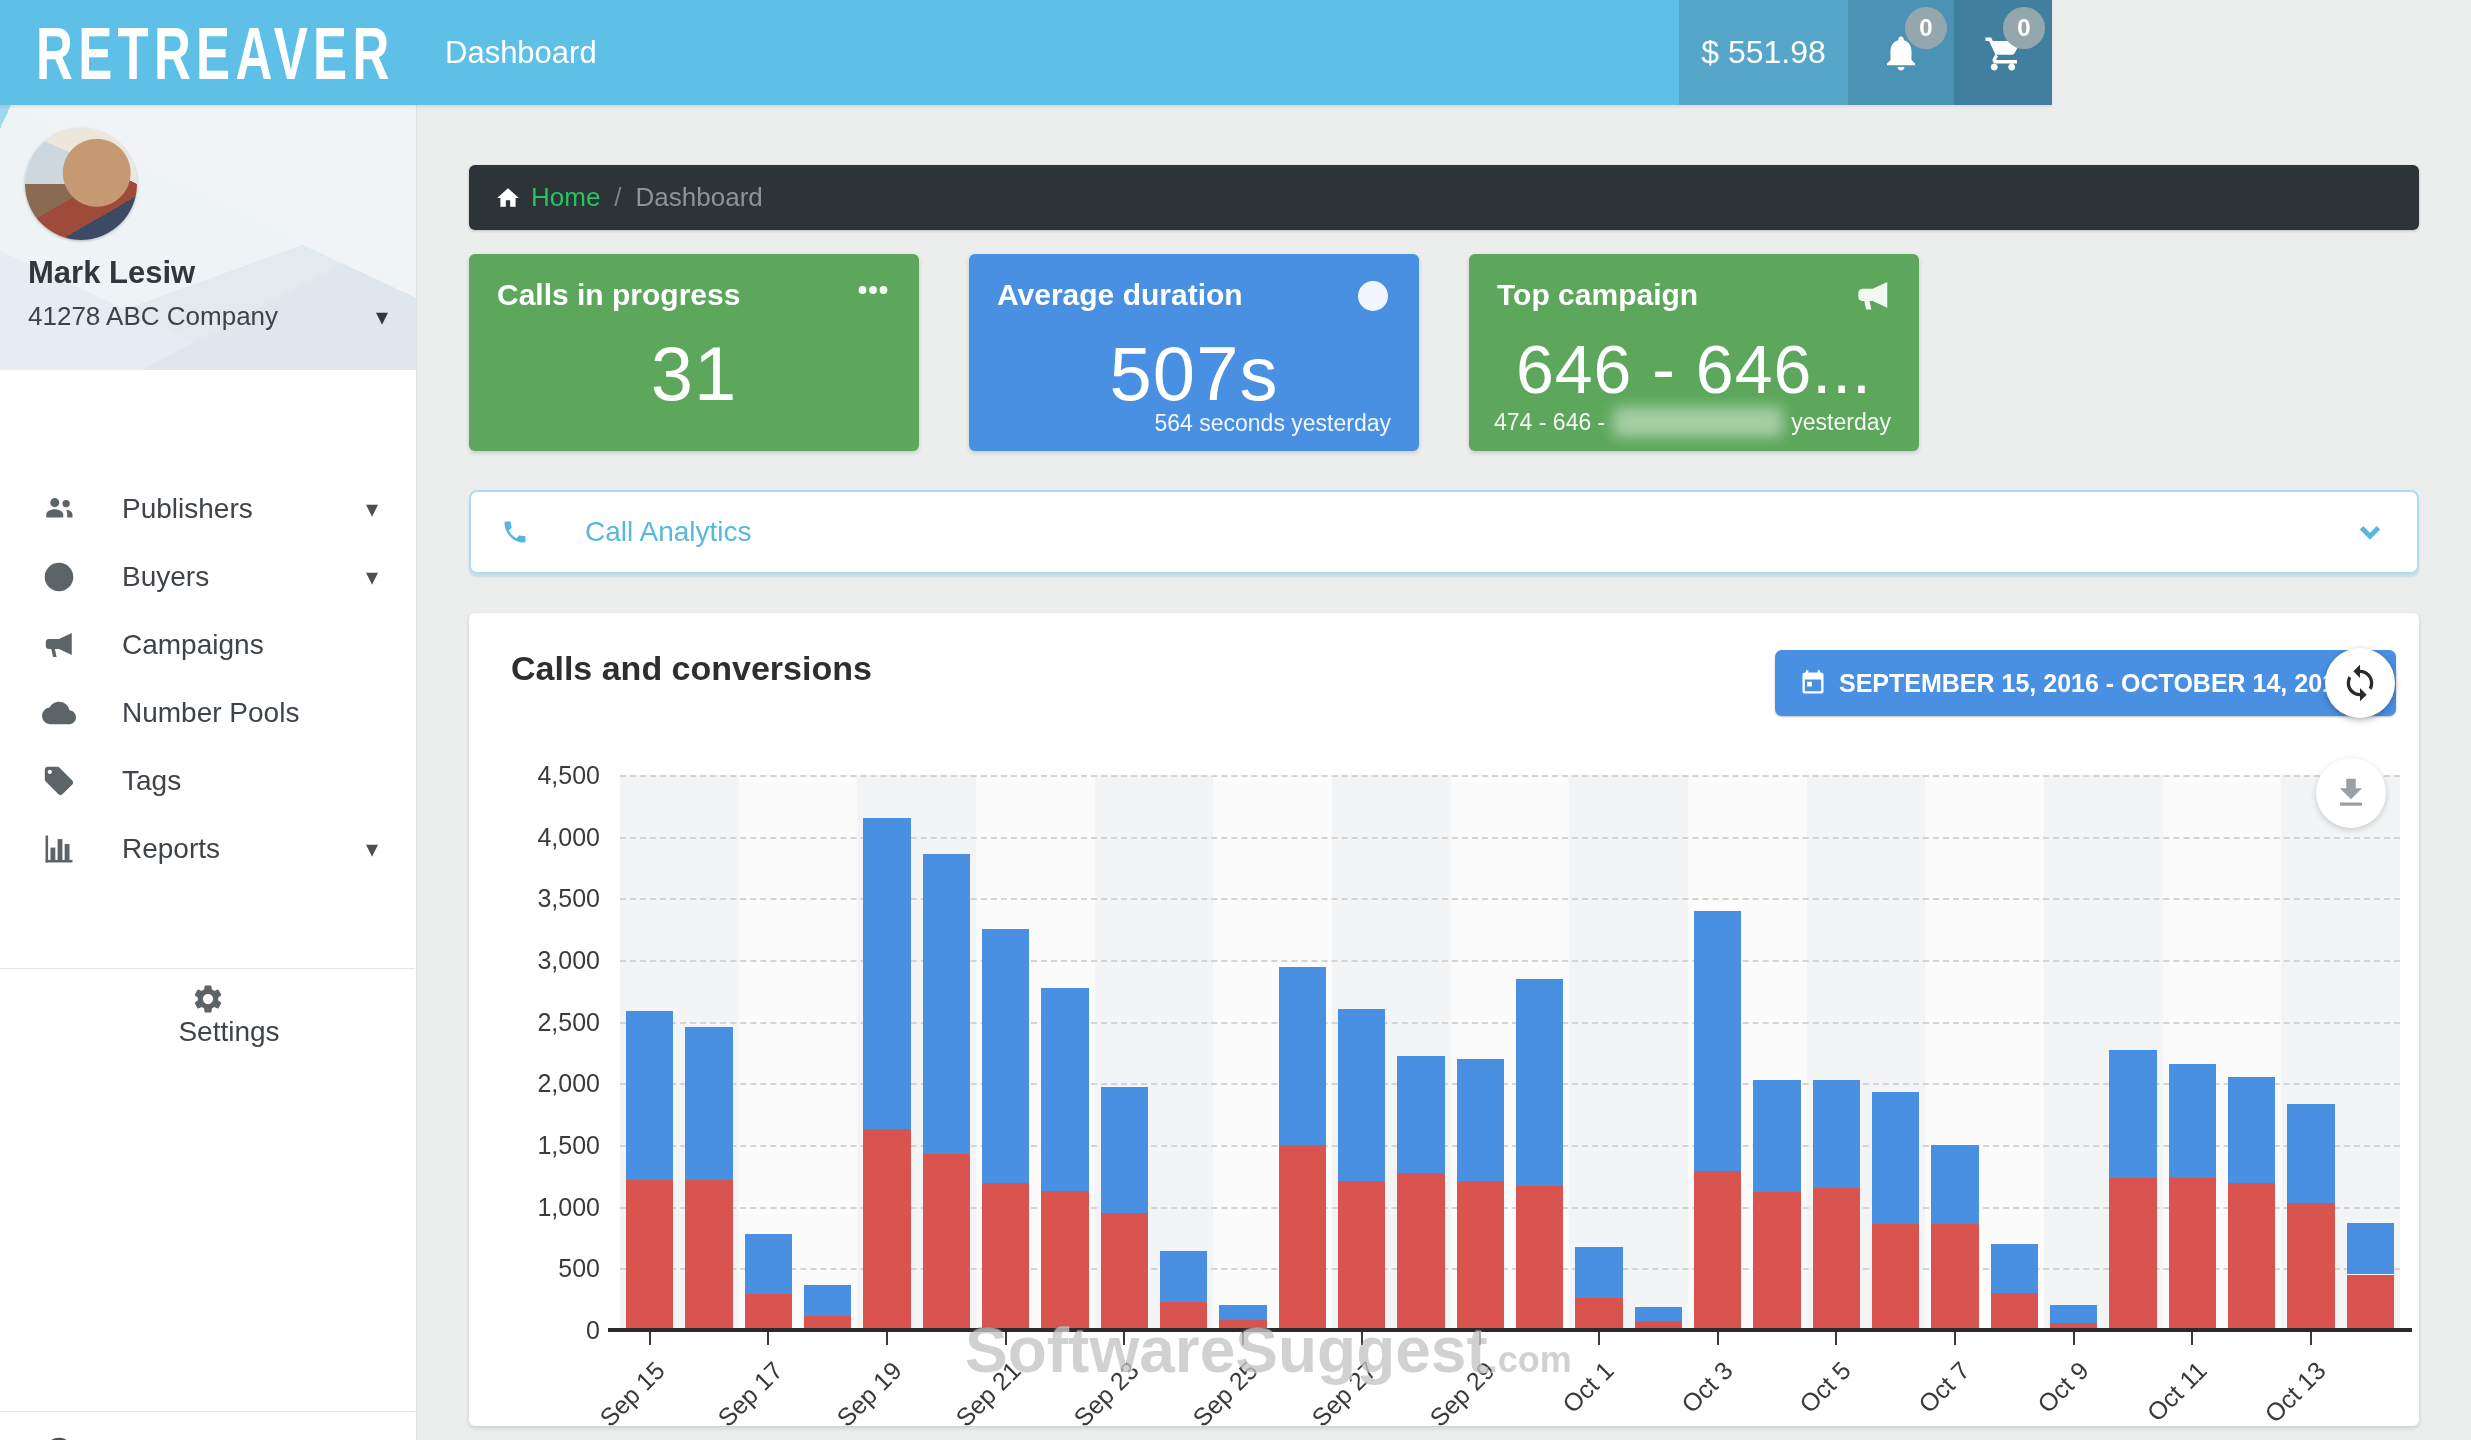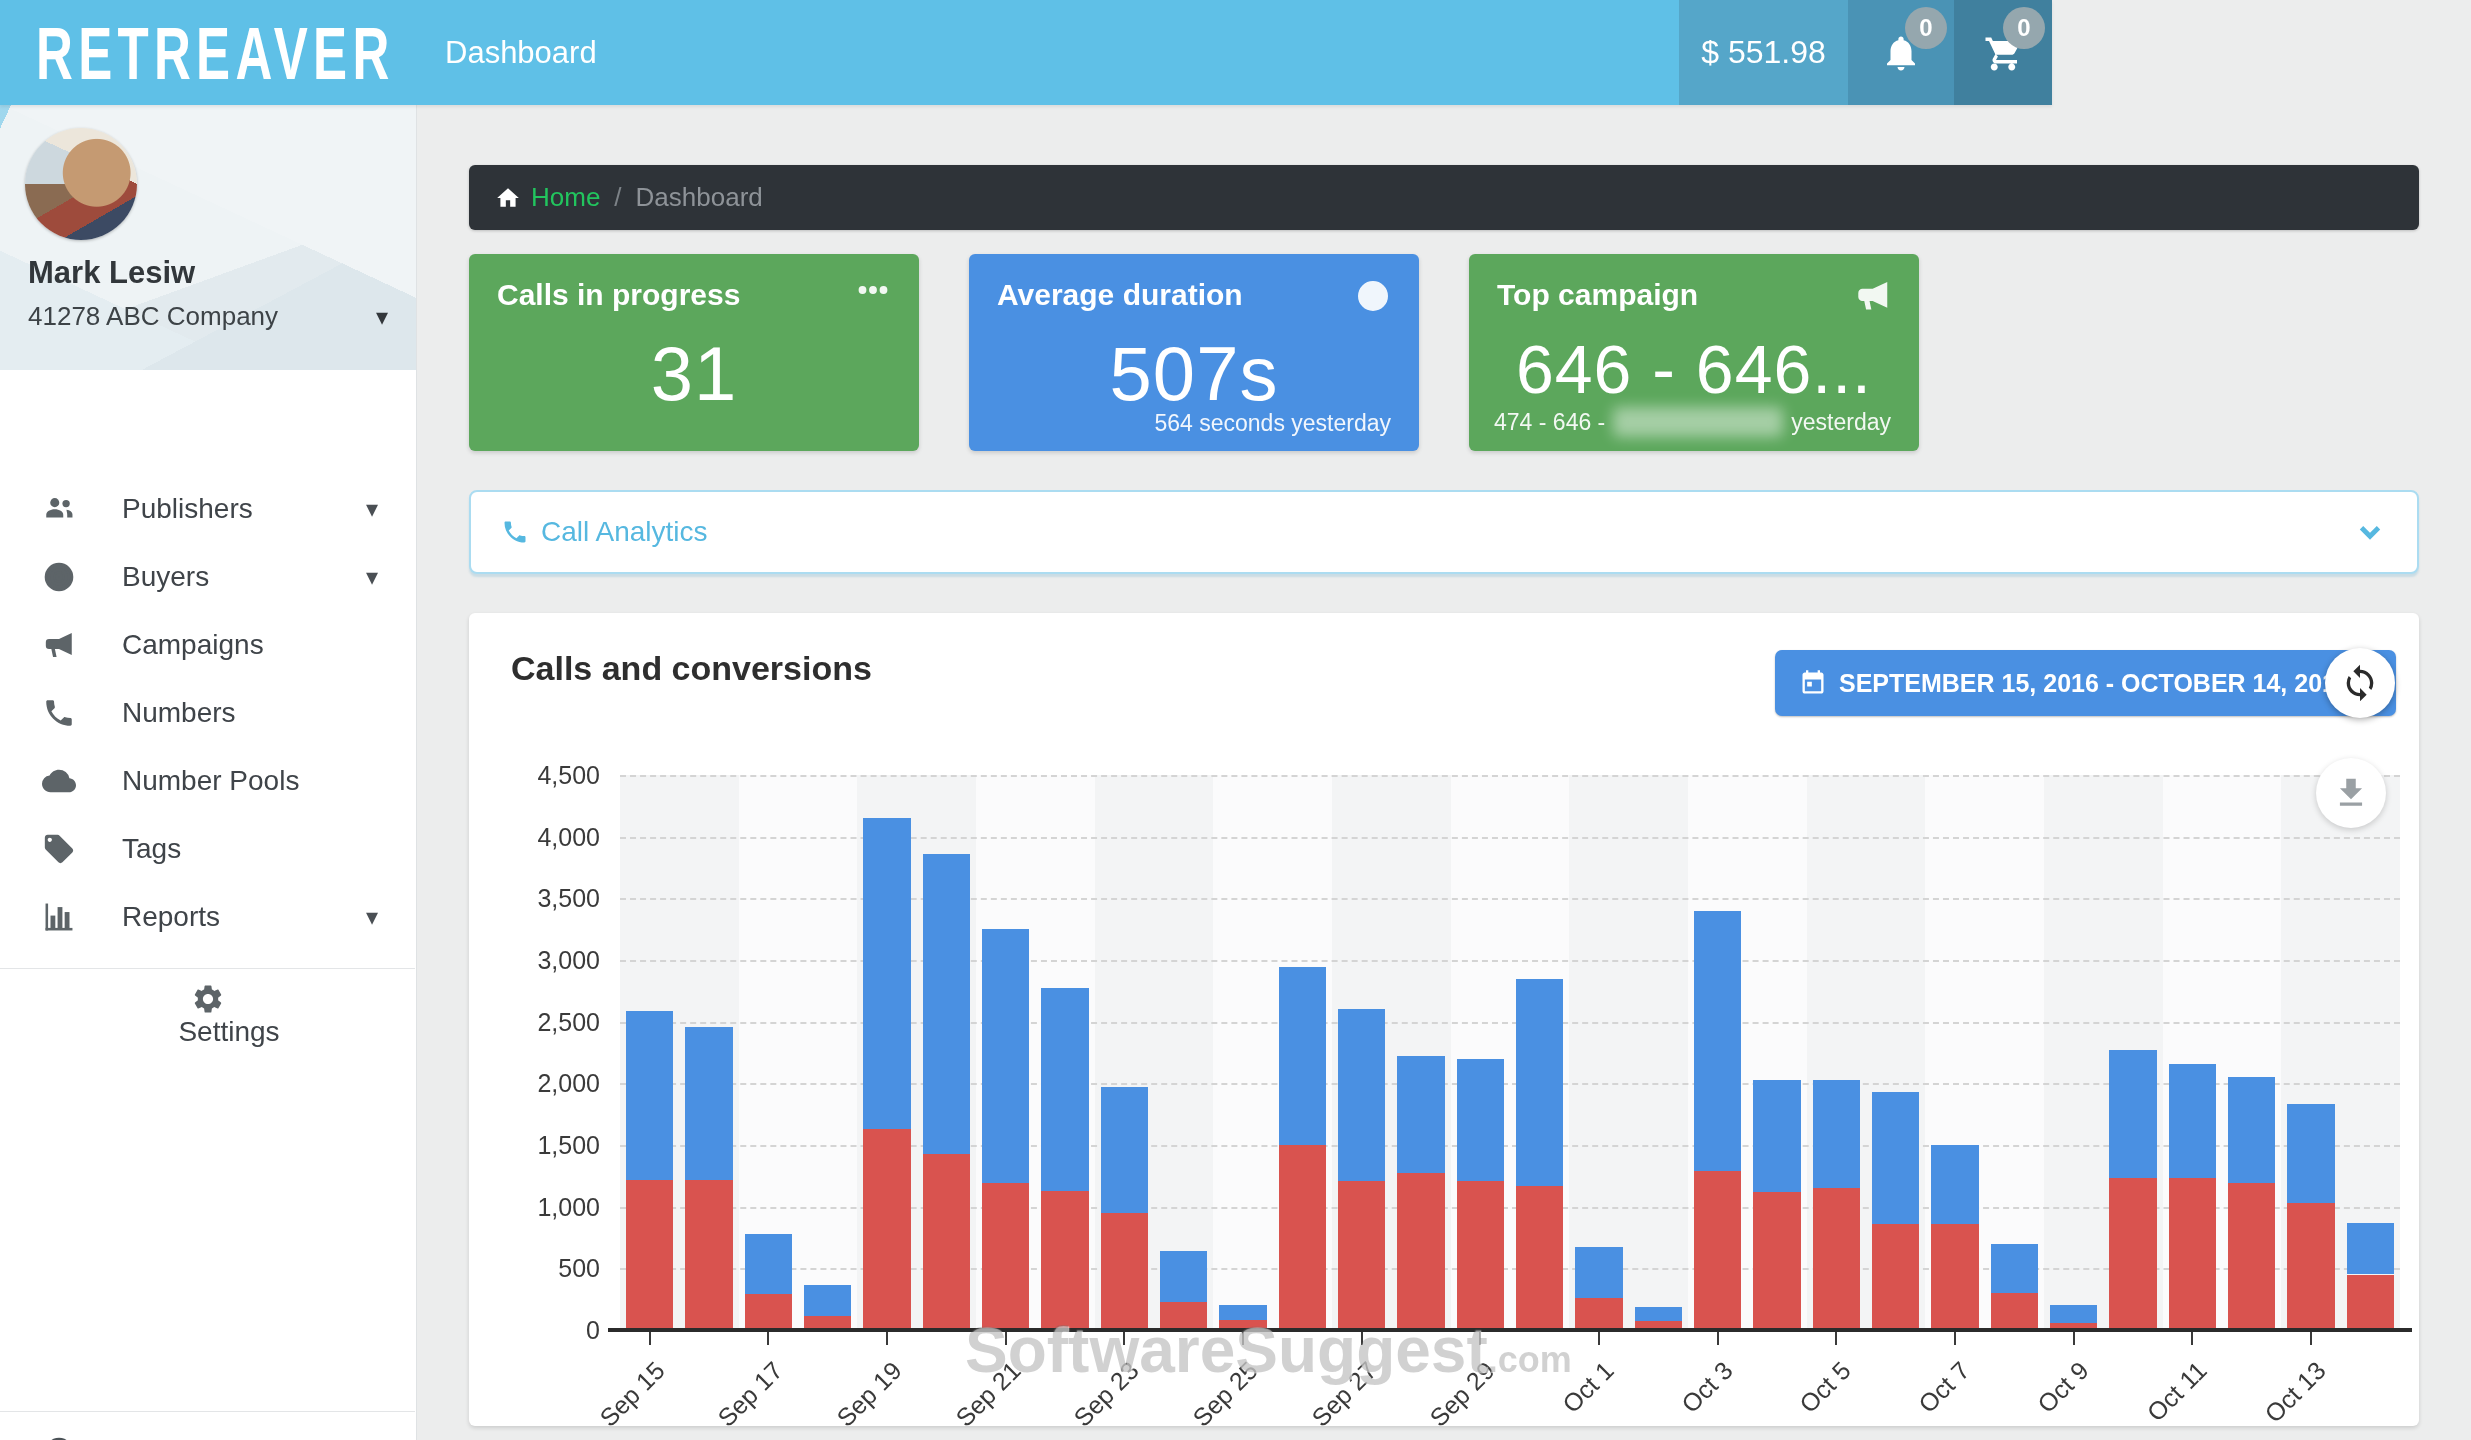--- a/index.html
+++ b/index.html
@@ -83,21 +83,21 @@
     font-size:76px; font-weight:400; letter-spacing:1px; white-space:nowrap; }
   .card-value.small { font-size:68px; }
   .card-sub { position:absolute; right:28px; bottom:14px; font-size:23px; color:rgba(255,255,255,.92);
     display:flex; align-items:center; gap:8px; }
   .redacted { display:inline-block; width:170px; height:30px; border-radius:5px;
     background:rgba(255,255,255,.45); filter:blur(7px); }
 
   
   .analytics { position:absolute; left:52px; top:385px; width:1950px; height:84px; background:#fff;
     border:2px solid #abdcf1; border-radius:8px; display:flex; align-items:center; padding:0 30px;
-    cursor:pointer; box-shadow:0 3px 2px rgba(100,170,205,.25); }
+    cursor:pointer; box-shadow:0 3px 2px rgba(100,170,205,.25);gap:44px; }
   .analytics svg.phone { width:28px; height:28px; fill:#56b8e0; margin-right:12px; }
   .analytics-label { font-size:28px; color:#56b8e0; }
   .analytics svg.chev { width:34px; height:34px; margin-left:auto; stroke:#56b8e0; fill:none; stroke-width:3.4; }
 
   
   .chart-card { position:absolute; left:52px; top:508px; width:1950px; height:813px; background:#fff;
     border-radius:6px; box-shadow:0 2px 4px rgba(0,0,0,.14); }
   .chart-title { position:absolute; left:42px; top:36px; font-size:34px; font-weight:700; color:#2e2e2e; }
   .date-btn { position:absolute; left:1306px; top:37px; height:66px; padding:0 24px;
     background:#4a90e2; border-radius:7px; color:#fff; font-size:25px; font-weight:700;
@@ -187,28 +187,20 @@
       <span class="mi-label">Buyers</span>
       <span class="mi-caret">▾</span>
     </div>
     <div class="mi">
       <span class="mi-icon">
           <svg viewBox="0 0 24 24">
             <path d="M21 3.5l-9 4.2H5a2.3 2.3 0 0 0-2.3 2.3v2.6A2.3 2.3 0 0 0 5 14.9h1.6l1.2 5.6h2.5l-1.2-5.6H12l9 4.2V3.5z"></path>
           </svg>
         </span>
       <span class="mi-label">Campaigns</span>
-    </div>
-    <div class="mi">
-      <span class="mi-icon">
-          <svg viewBox="0 0 24 24">
-            <path d="M6.62 10.79c1.44 2.83 3.76 5.14 6.59 6.59l2.2-2.21c.27-.27.67-.36 1.02-.24 1.12.37 2.33.57 3.57.57.55 0 1 .45 1 1V20c0 .55-.45 1-1 1-9.39 0-17-7.61-17-17 0-.55.45-1 1-1h3.5c.55 0 1 .45 1 1 0 1.25.2 2.45.57 3.57.11.35.03.74-.25 1.02l-2.2 2.2z"></path>
-          </svg>
-        </span>
-      <span class="mi-label">Numbers</span>
     </div>
     <div class="mi">
       <span class="mi-icon">
           <svg viewBox="0 0 24 24">
             <path d="M19.35 10.04A7.49 7.49 0 0 0 12 4C9.11 4 6.6 5.64 5.35 8.04A5.99 5.99 0 0 0 0 14c0 3.31 2.69 6 6 6h13c2.76 0 5-2.24 5-5 0-2.64-2.05-4.78-4.65-4.96z"></path>
           </svg>
         </span>
       <span class="mi-label">Number Pools</span>
     </div>
     <div class="mi">

